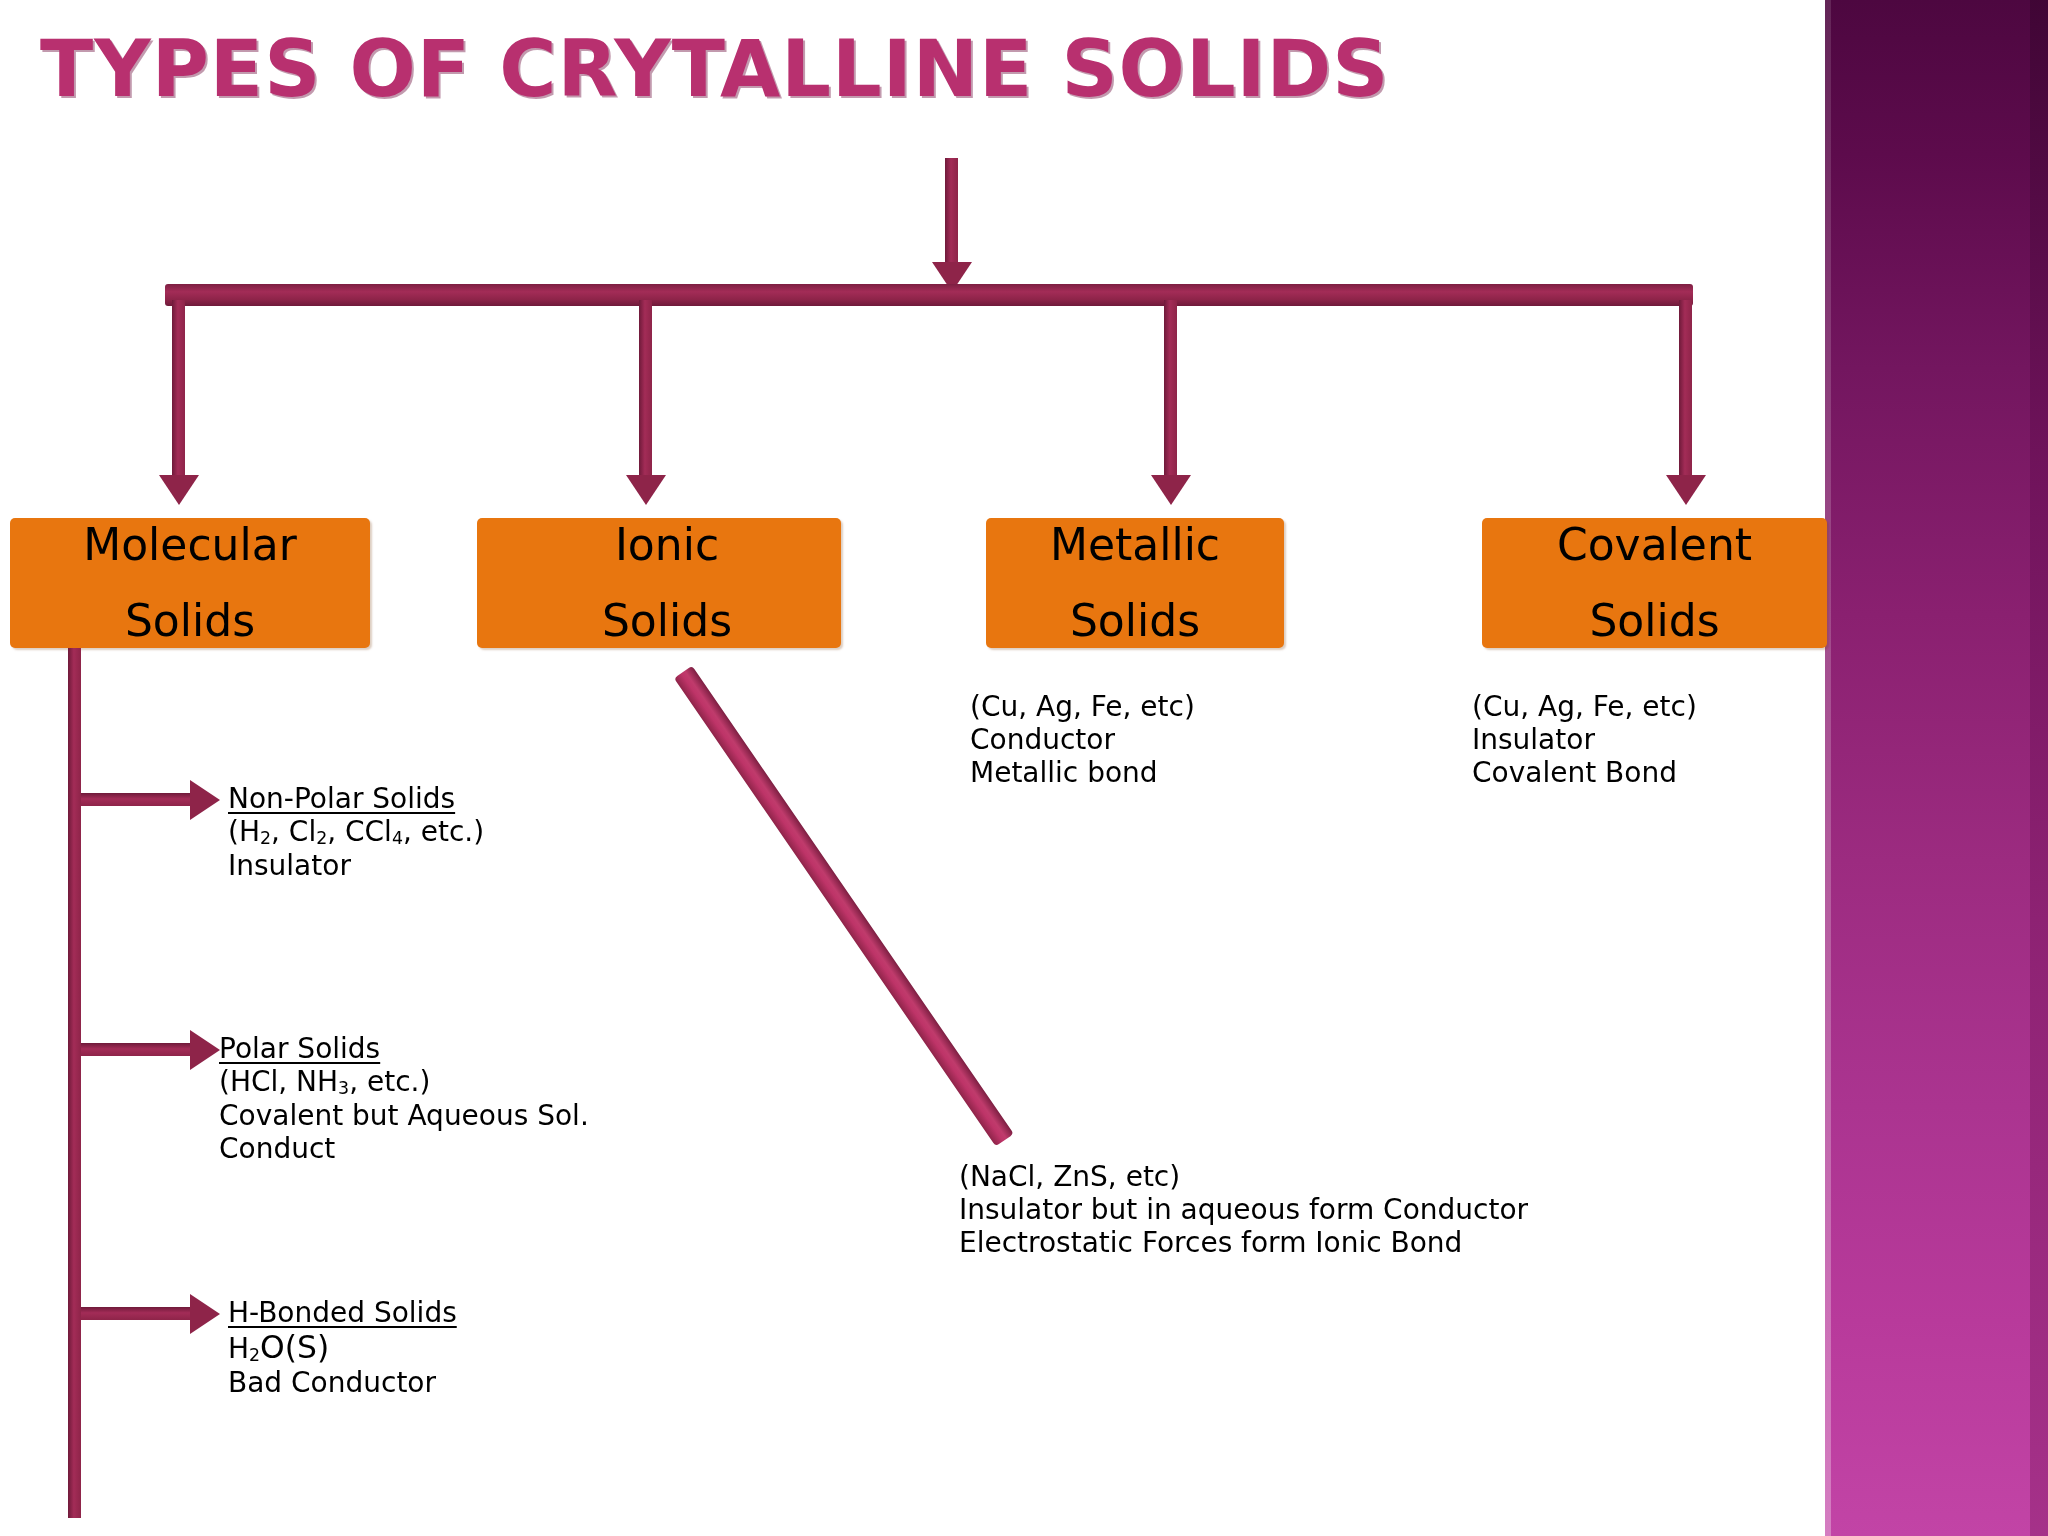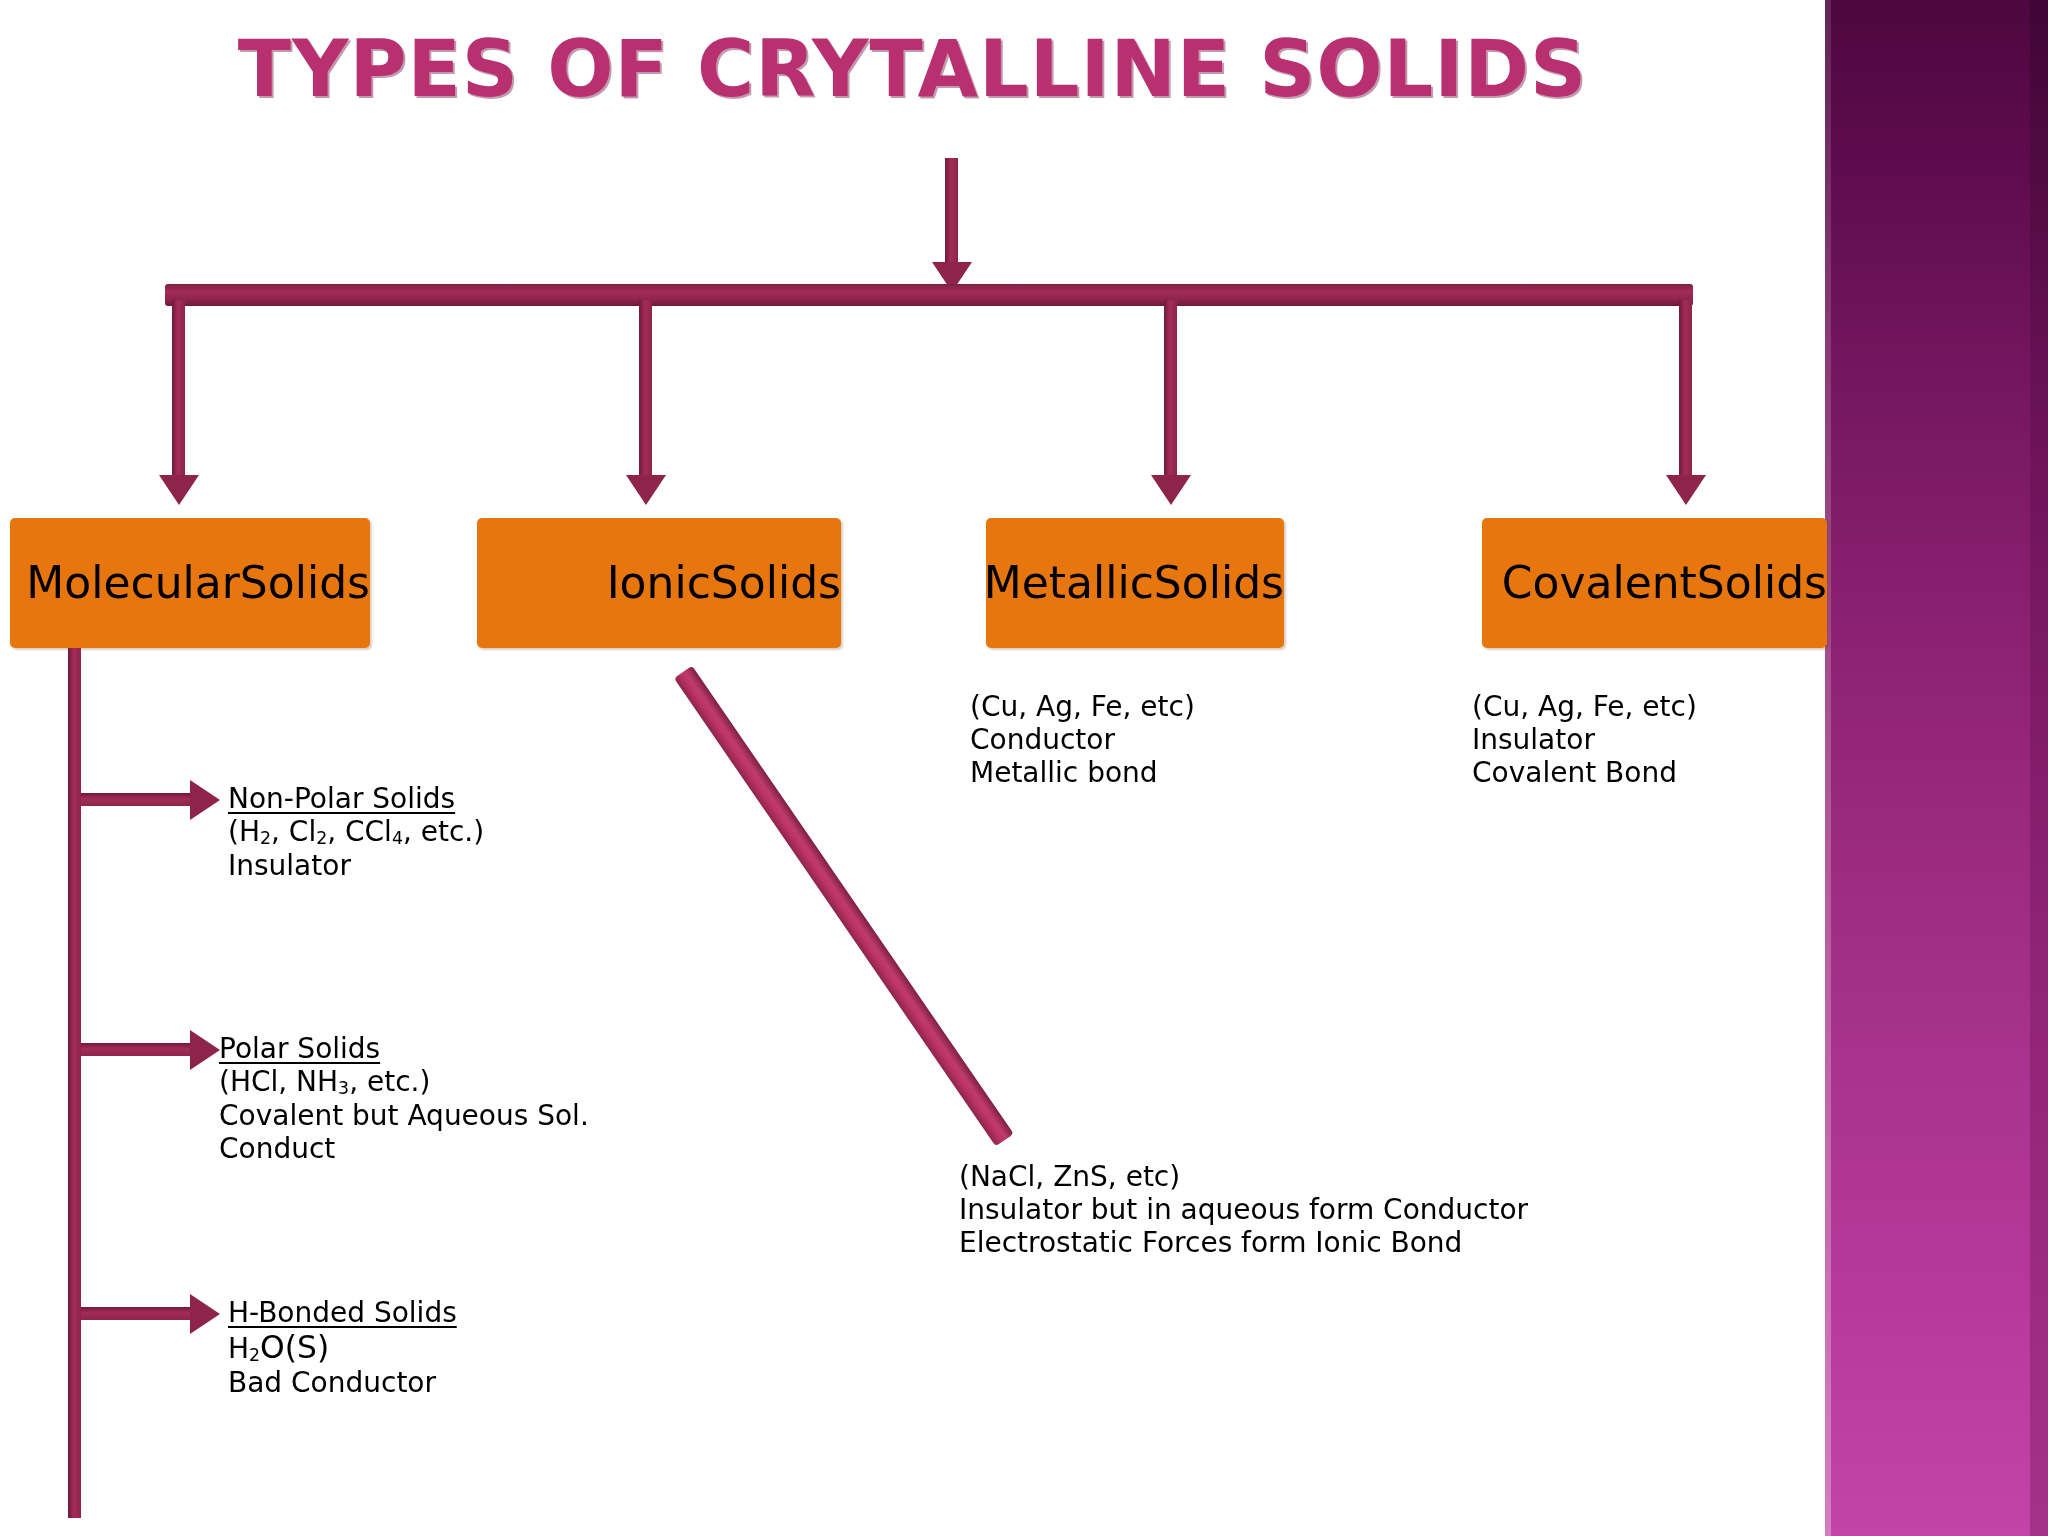--- a/index.html
+++ b/index.html
@@ -57,28 +57,28 @@
     height: 1536px;
     background: linear-gradient(to bottom, rgba(255,255,255,.12), rgba(255,255,255,.30));
   }
 
   
   .title {
     position: absolute;
     left: 0;
     top: 24px;
     width: 1825px;
-    text-align: center;
     font-family: "DejaVu Sans", "Liberation Sans", sans-serif;
     font-weight: bold;
     font-size: 78px;
     letter-spacing: 1px;
     color: #b8306f;
     text-shadow: 2px 2px 0 rgba(120,30,75,.45);
     white-space: nowrap;
+    padding-left: 40px;
   }
 
   
   .bar {
     position: absolute;
     background: #8e2449;
     background: linear-gradient(to bottom, #7d1f42 0%, #a32c57 35%, #8e2449 70%, #6f1a3a 100%);
     border-radius: 3px;
   }
   .vline {
@@ -113,22 +113,23 @@
     position: absolute;
     background: #e8760f;
     border-radius: 5px;
     box-shadow: 2px 2px 2px rgba(120,60,10,.25);
     color: #000000;
     font-family: "DejaVu Sans", "Liberation Sans", sans-serif;
     font-size: 44px;
     line-height: 1.22;
     text-align: center;
     display: flex;
+    flex-direction: column;
     align-items: center;
-    justify-content: flex-end;
+    justify-content: space-between;
   }
 
   
   .txt {
     position: absolute;
     color: #000000;
     font-family: "DejaVu Sans", "Liberation Sans", sans-serif;
     font-size: 28px;
     line-height: 1.18;
     white-space: nowrap;

